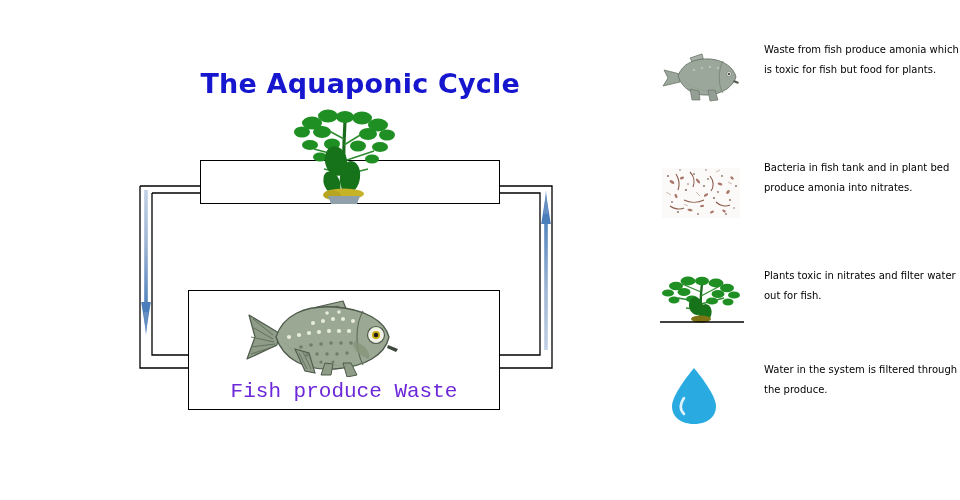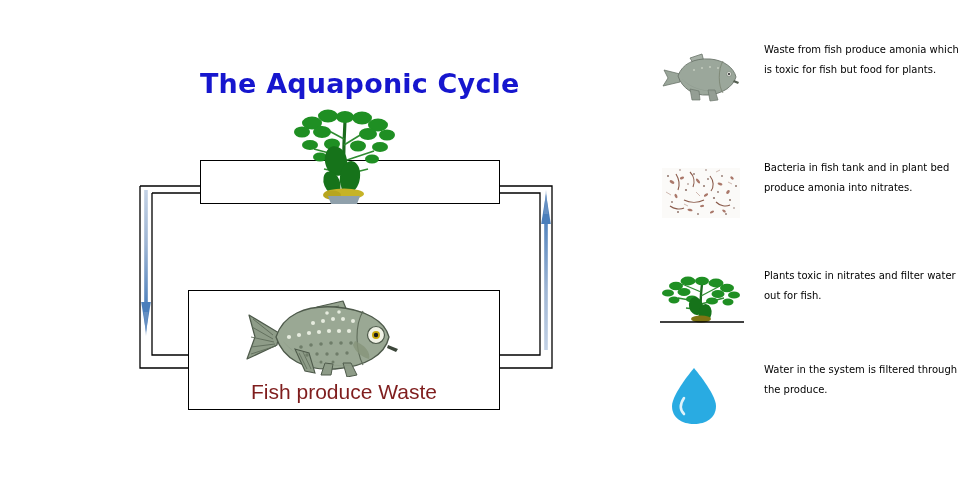--- a/index.html
+++ b/index.html
@@ -21,21 +21,21 @@
     width: 960px;
     height: 500px;
   }
 
   
   #title {
     position: absolute;
     left: 200px;
     top: 68px;
     width: 320px;
-    text-align: left;
+    text-align: right;
     font-family: "DejaVu Sans", sans-serif;
     font-size: 27px;
     font-weight: bold;
     color: #1616ce;
     letter-spacing: 0.2px;
     white-space: nowrap;
   }
 
   
   #diagram-svg {
@@ -89,23 +89,23 @@
     top: 297px;
     width: 165px;
     height: 80px;
   }
   #fish-tank-caption {
     position: absolute;
     left: 188px;
     top: 380px;
     width: 312px;
     text-align: center;
-    font-family: Liberation Sans, sans-serif;
+    font-family: Liberation Mono, monospace;
     font-size: 21px;
-    color: #7f1d1d;
+    color: #6d28d9;
     white-space: nowrap;
   }
 
   
   #legend {
     position: absolute;
     left: 660px;
     top: 44px;
     width: 292px;
   }

